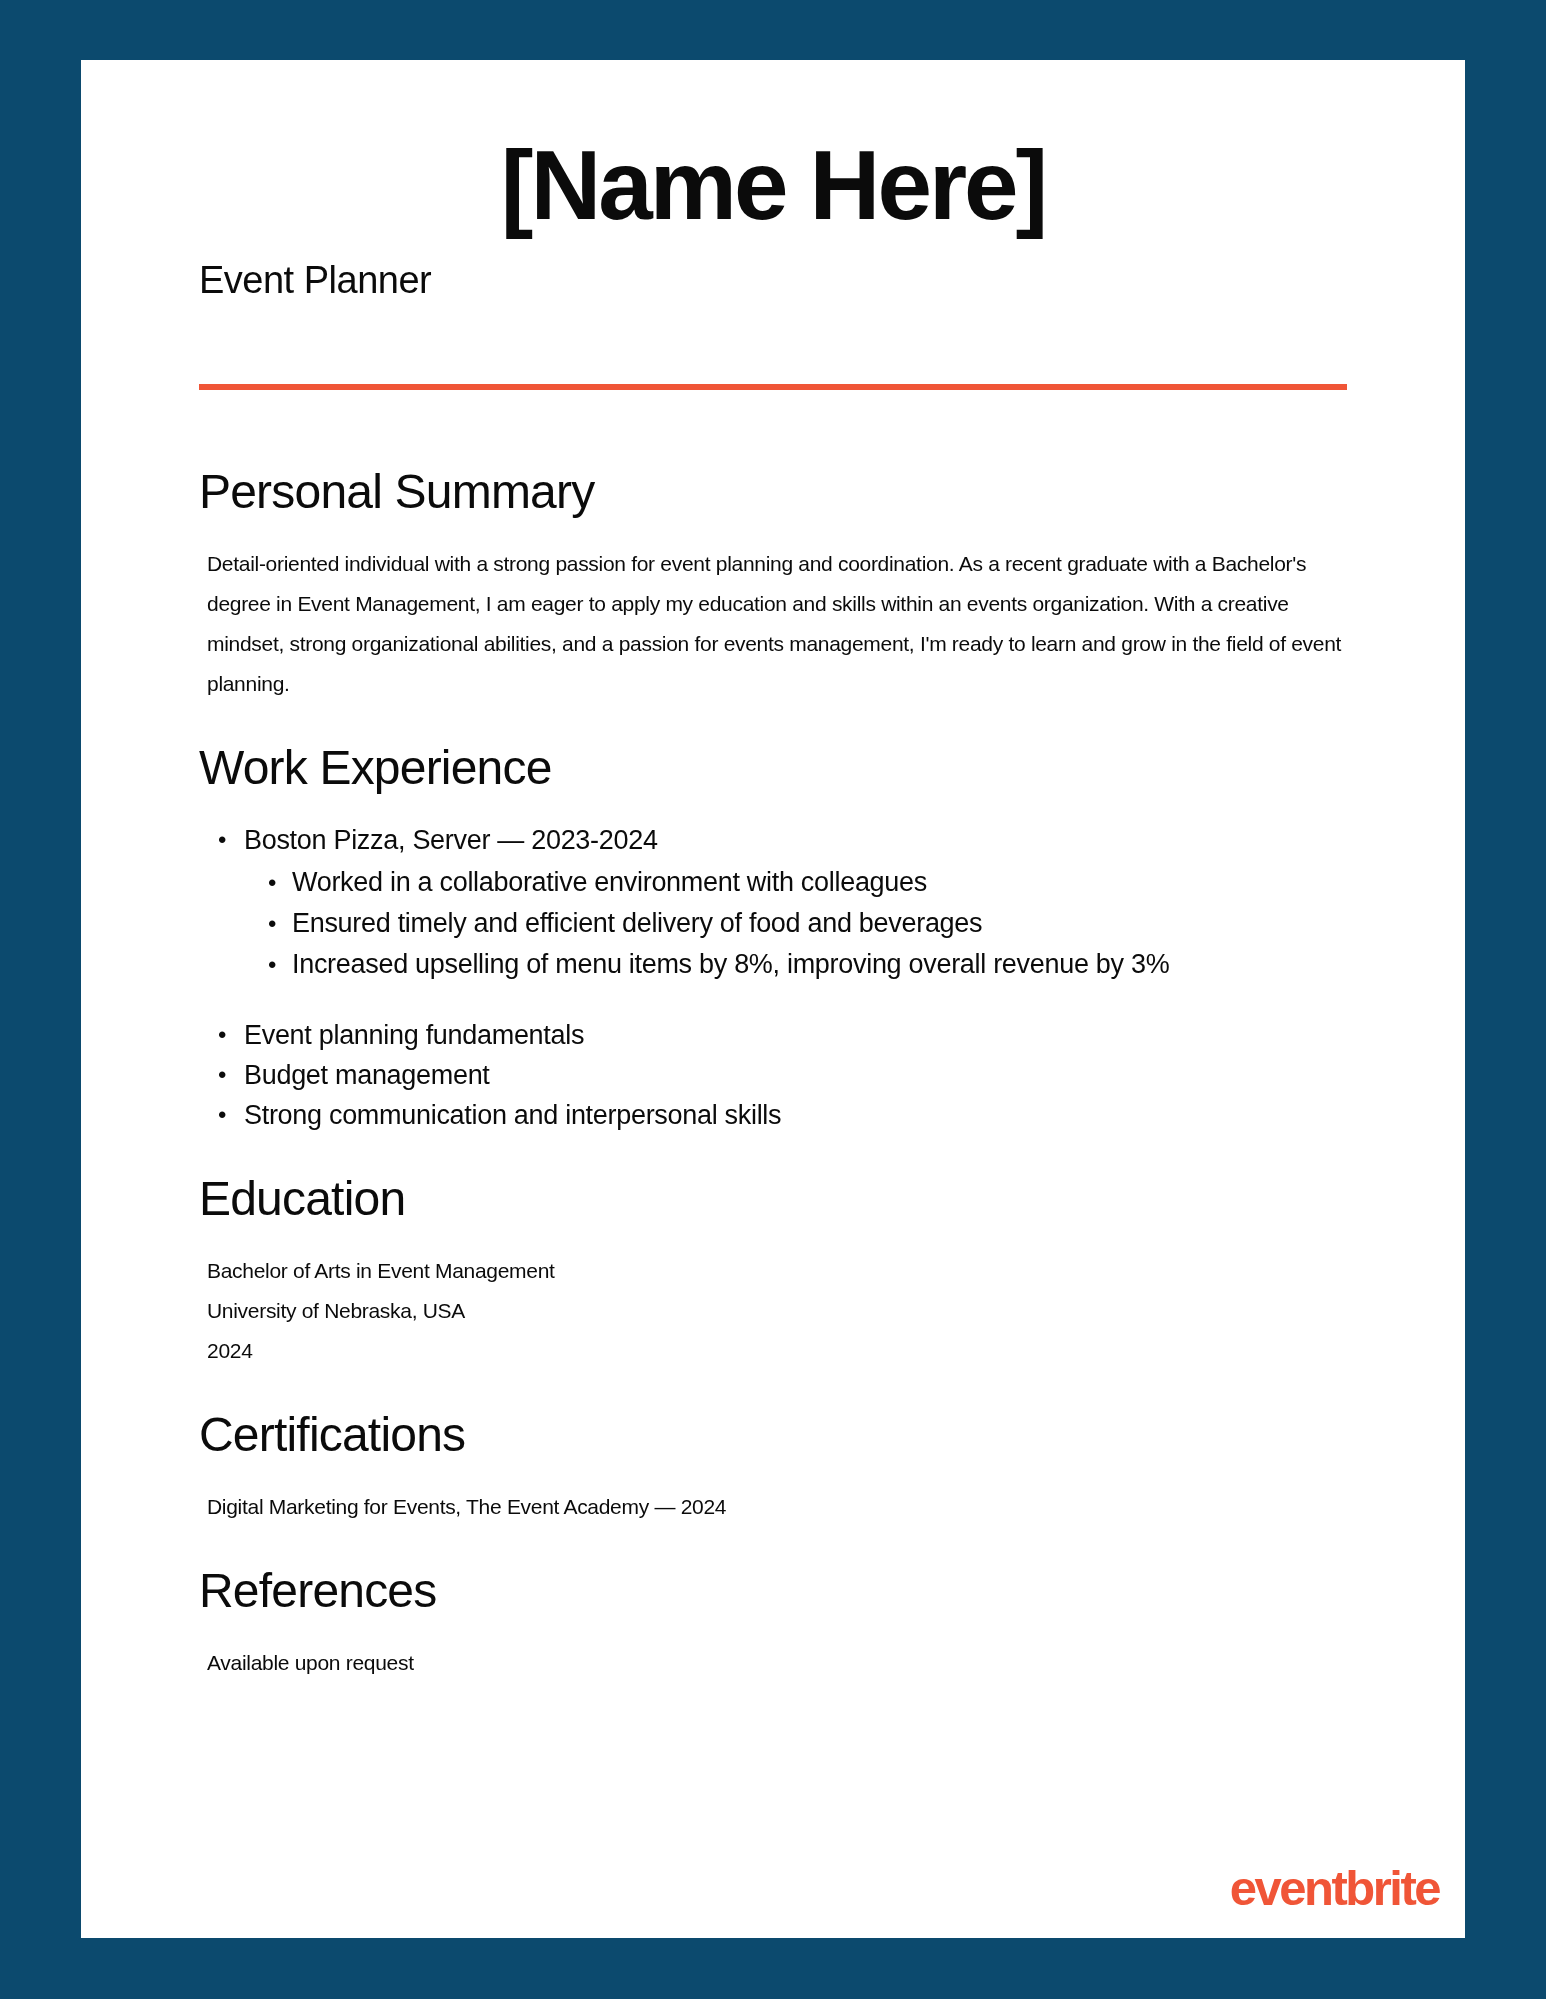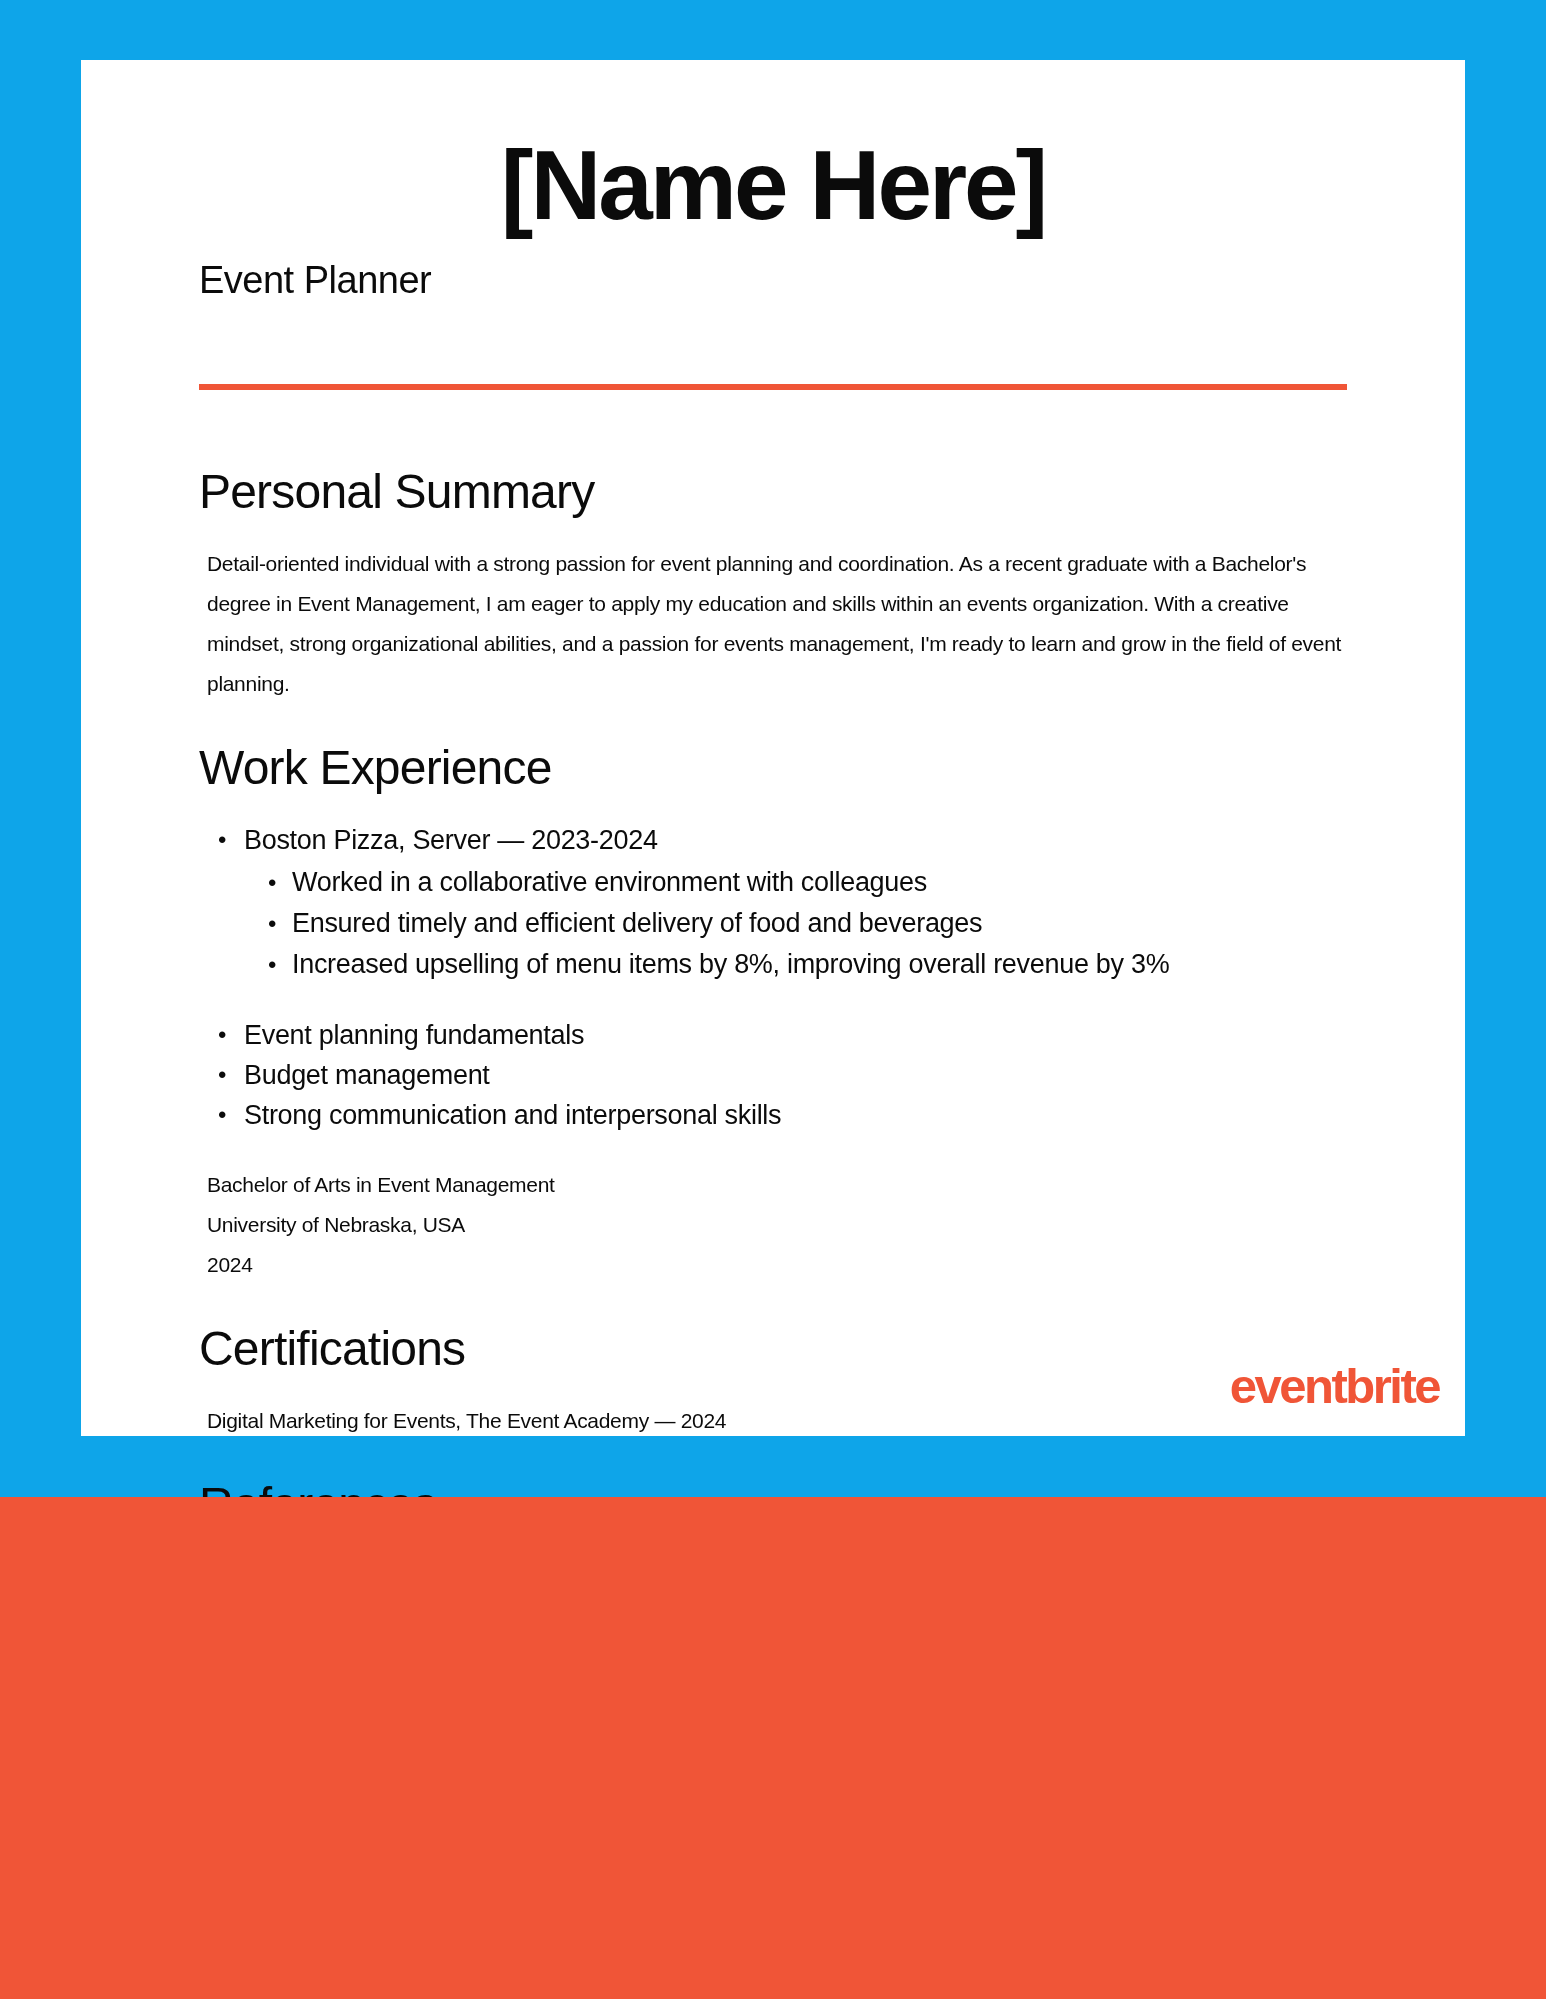--- a/index.html
+++ b/index.html
@@ -3,22 +3,22 @@
 <meta charset="utf-8">
 <style>
   html, body {
     margin: 0;
     padding: 0;
     background: #F05537;
   }
   .page {
     position: relative;
     width: 1546px;
-    height: 1497px;
-    background: #0ea5e9;
+    height: 1999px;
+    background: #0c4a6e;
     overflow: hidden;
     font-family: "Liberation Sans", sans-serif;
     color: #0B0B0B;
   }
   .card {
     position: absolute;
     left: 81px;
     top: 60px;
     right: 81px;
     bottom: 61px;
@@ -159,20 +159,21 @@
       <li>
         <span class="bullet">•</span>
         <span>Budget management</span>
       </li>
       <li>
         <span class="bullet">•</span>
         <span>Strong communication and interpersonal skills</span>
       </li>
     </ul>
 
+    <h2 class="section-heading">Education</h2>
     <div class="body-text">
       <div class="edu-line">Bachelor of Arts in Event Management</div>
       <div class="edu-line">University of Nebraska, USA</div>
       <div class="edu-line">2024</div>
     </div>
 
     <h2 class="section-heading">Certifications</h2>
     <p class="body-text">Digital Marketing for Events, The Event Academy — 2024</p>
 
     <h2 class="section-heading">References</h2>

